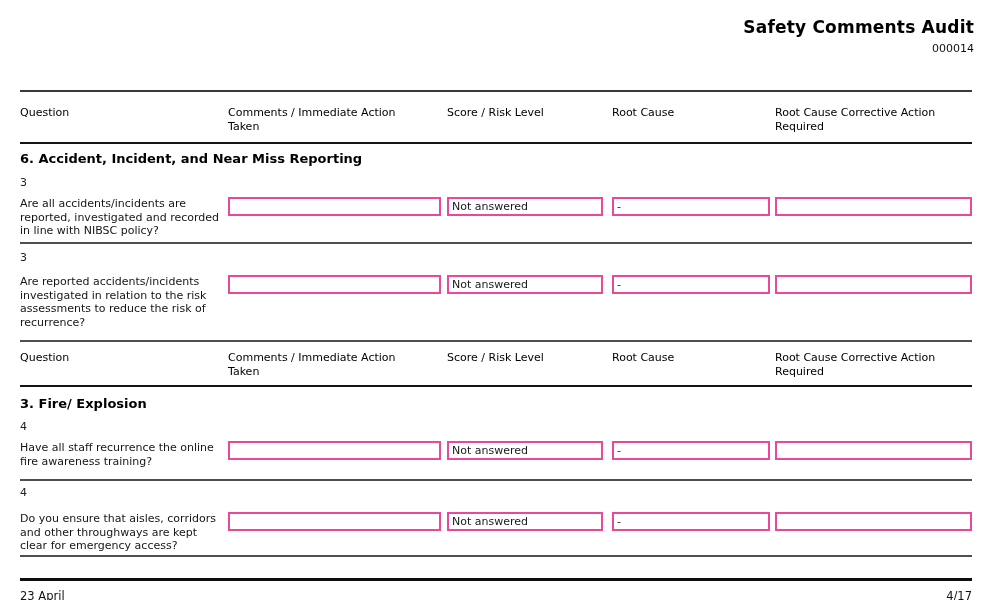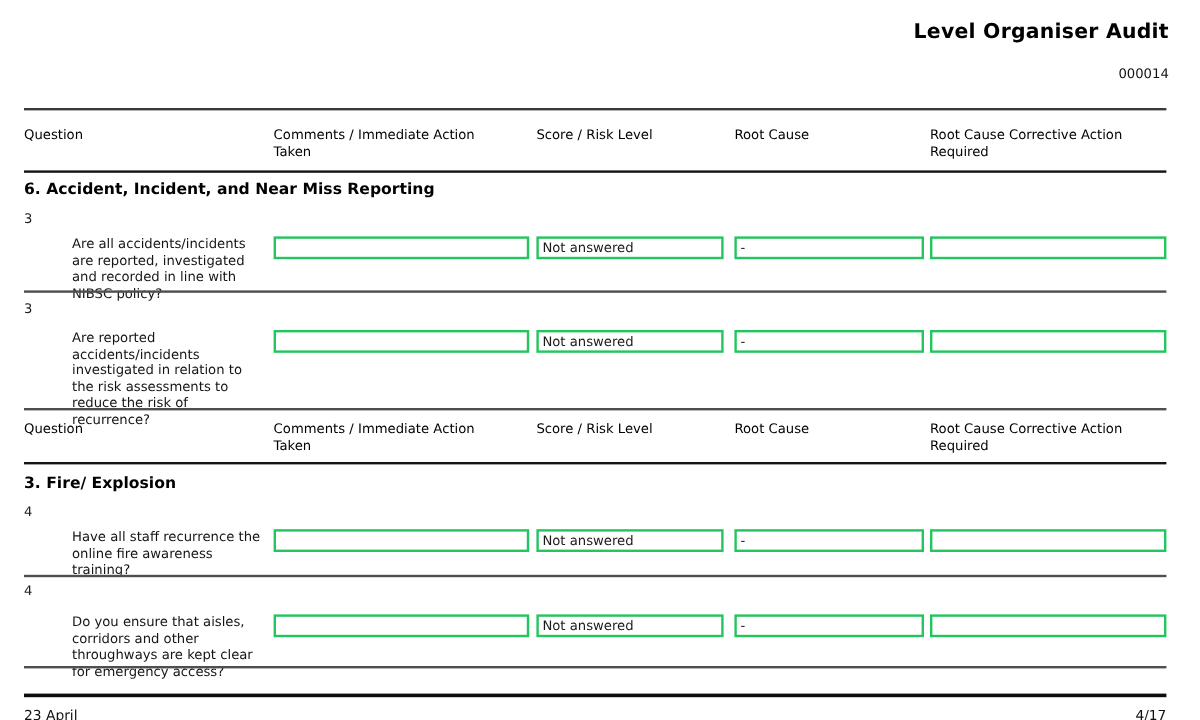--- a/index.html
+++ b/index.html
@@ -4,57 +4,57 @@
 <style>
   * { margin:0; padding:0; box-sizing:border-box; }
   html,body { background:#fff; }
   #page {
     position:relative; width:1000px; height:600px; overflow:hidden;
     background:#ffffff; font-family:"DejaVu Sans","Liberation Sans",sans-serif;
     color:#111;
   }
   .titleblock { position:absolute; top:17px; right:26px; text-align:right; }
   .title { font-size:17px; font-weight:bold; color:#000; letter-spacing:0.2px; }
-  .docnum { font-size:11px; margin-top:18px; color:#111; }
+  .docnum { font-size:11px; margin-top:5px; color:#111; }
 
   .hline { position:absolute; left:20px; width:952px; }
   .hline.thin { height:2px; background:#3a3a3a; }
   .hline.dark { height:2px; background:#141414; }
   .hline.sep  { height:2px; background:#4f4f4f; }
   .hline.footer { height:3px; background:#0d0d0d; }
 
   .grid5 {
     position:absolute; left:20px; width:952px;
     display:grid; grid-template-columns:208px 219px 165px 163px 197px;
   }
   .hcell { font-size:11px; font-weight:normal; line-height:14px; color:#000; padding-right:20px; }
-  .qtext { font-size:11px; line-height:13.5px; color:#151515; padding-right:8px;margin-left:40px; }
+  .qtext { font-size:11px; line-height:13.5px; color:#151515; padding-right:8px; }
   .qnum  { position:absolute; left:20px; font-size:11px; color:#222; }
   .section-title { position:absolute; left:20px; font-size:13px; font-weight:bold; color:#000; }
 
   .fbox {
-    height:19px; border:2px solid #22c55e; background:#fff;
+    height:19px; border:2px solid #ec4899; background:#fff;
     font-size:11px; line-height:15px; padding:0 3px; overflow:hidden;
     color:#1a1a1a; white-space:nowrap;
   }
   .w-comments { width:213px; }
   .w-score    { width:156px; }
   .w-root     { width:158px; }
   .w-corr     { width:197px; }
 
   .footer-date { position:absolute; left:20px; top:589px; font-size:11.5px; color:#111; }
   .footer-page { position:absolute; top:589px; right:28px; font-size:11.5px; color:#111; }
 </style>
 </head>
 <body>
 
 <div id="page">
 
   <div class="titleblock">
-    <div class="title">Level Organiser Audit</div>
+    <div class="title">Safety Comments Audit</div>
     <div class="docnum">000014</div>
   </div>
 
   <div class="hline thin" style="top:90px"></div>
 
   <div class="grid5" style="top:106px">
     <div class="hcell">Question</div>
     <div class="hcell">Comments / Immediate Action Taken</div>
     <div class="hcell">Score / Risk Level</div>
     <div class="hcell">Root Cause</div>

